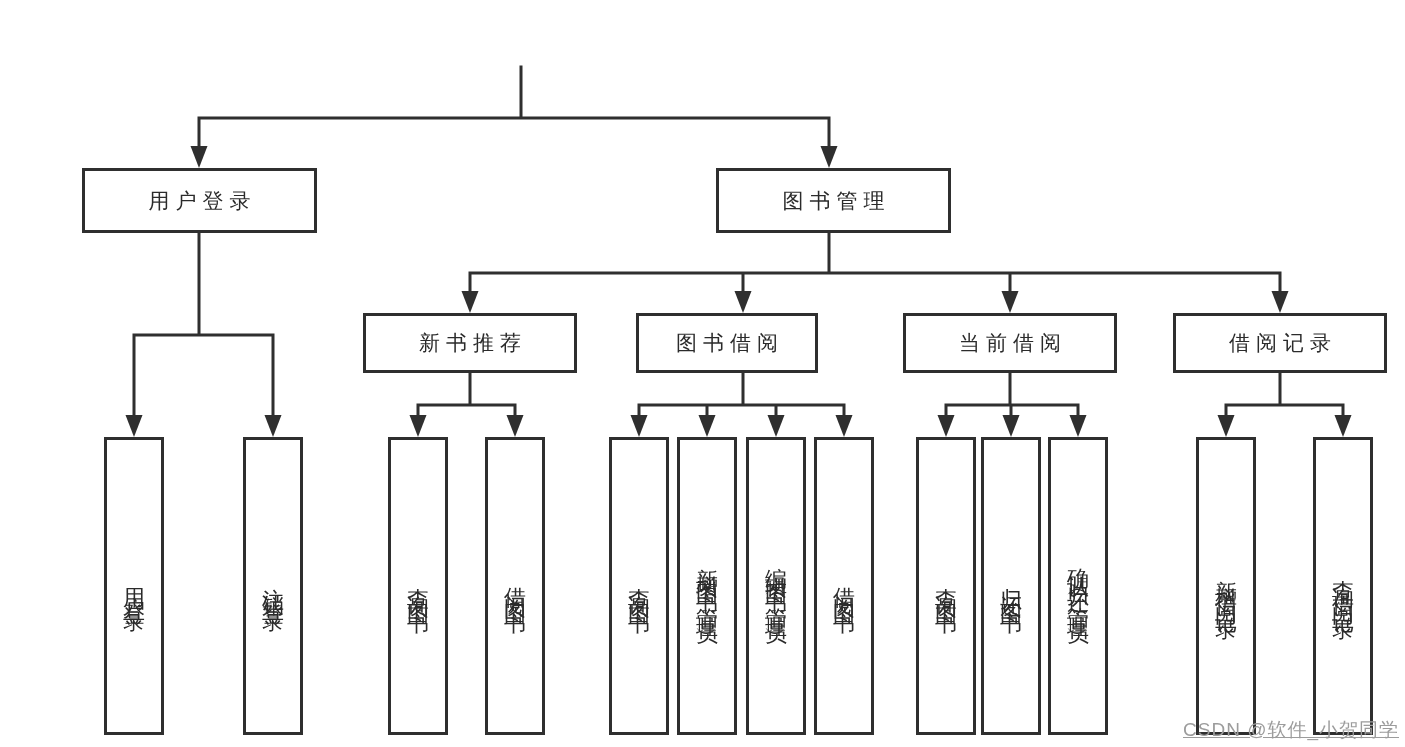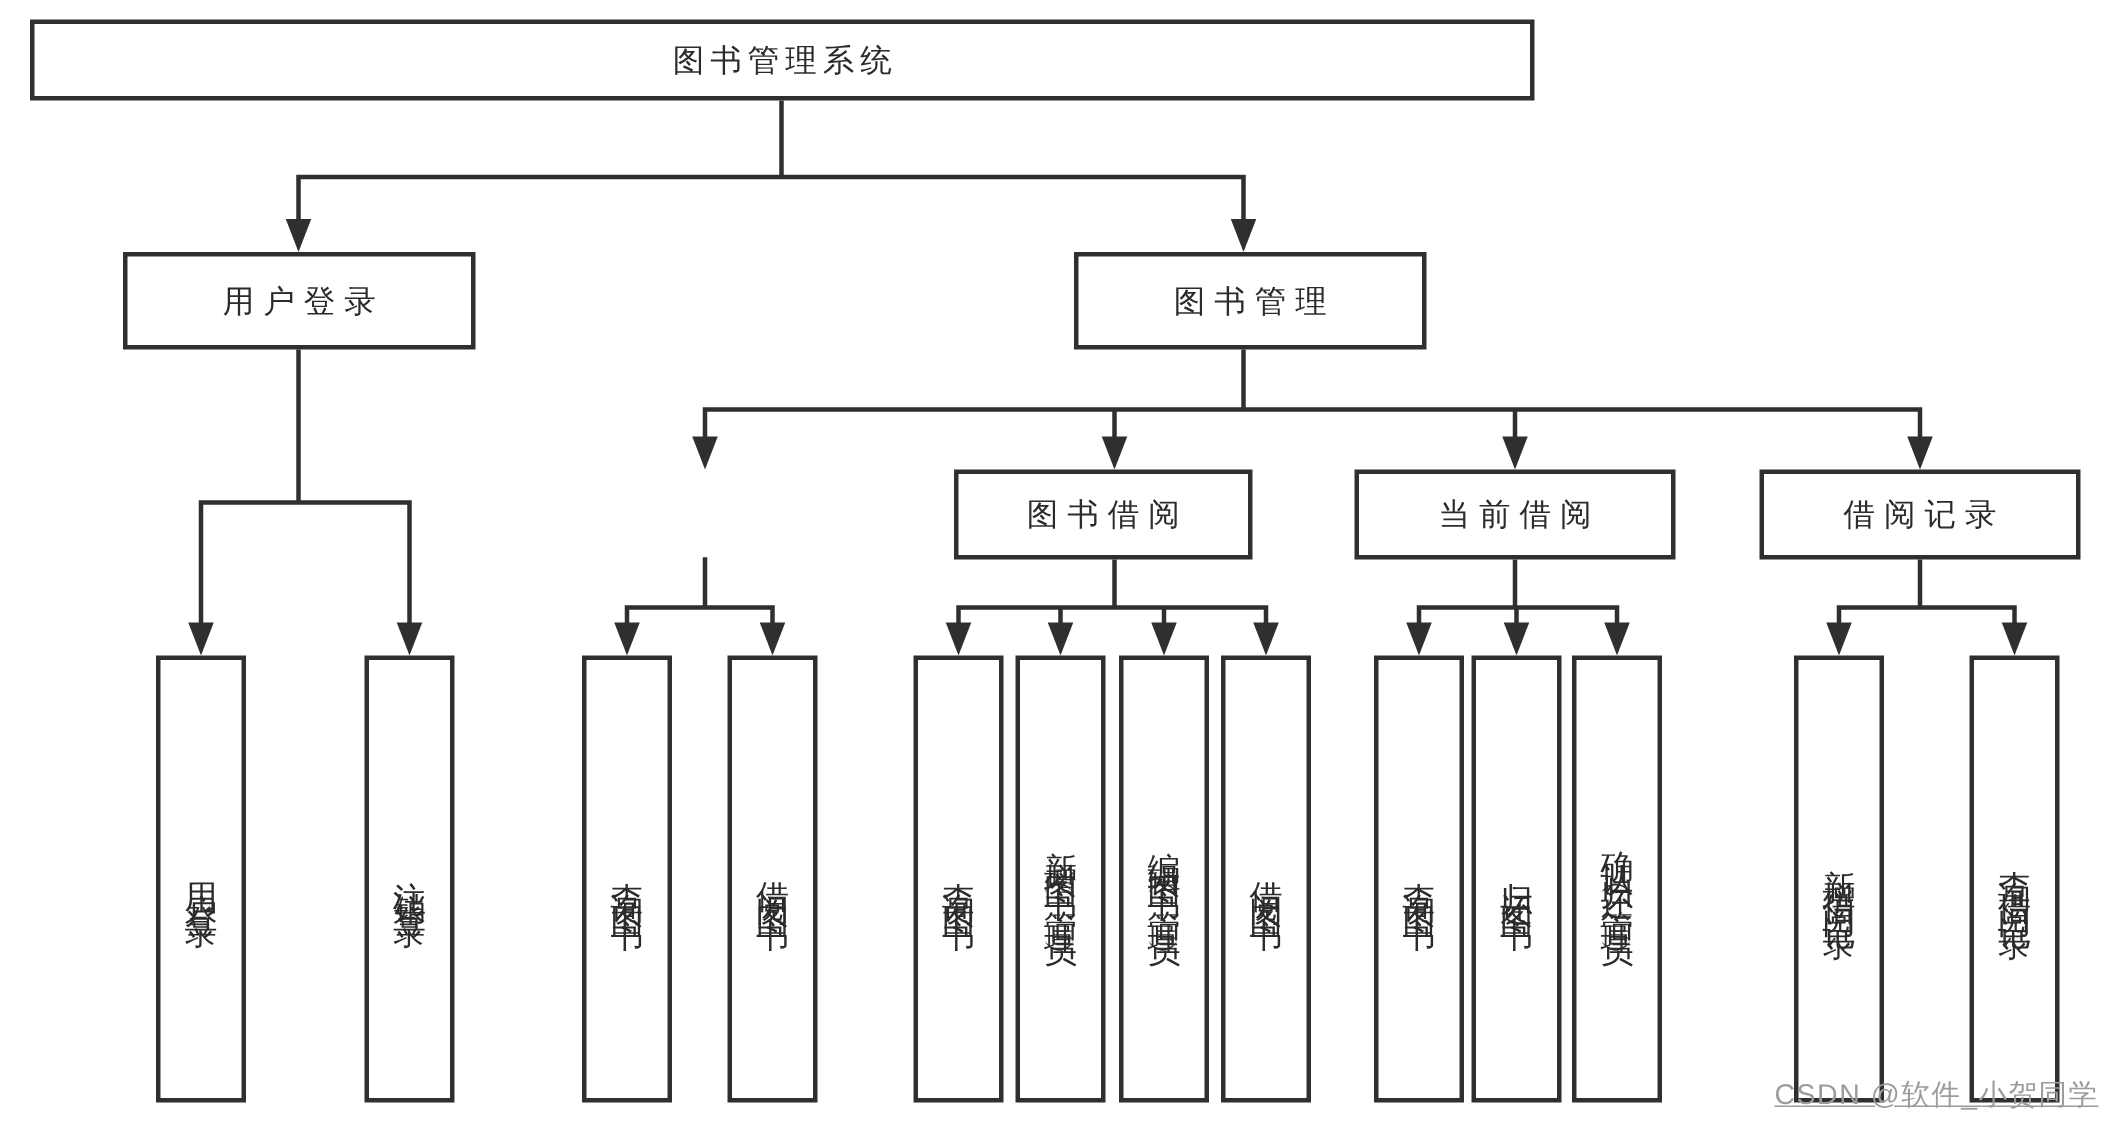--- a/index.html
+++ b/index.html
@@ -53,32 +53,32 @@
       <polygon points="767.5,415 784.5,415 776,437"></polygon>
       <polygon points="835.5,415 852.5,415 844,437"></polygon>
       <polygon points="937.5,415 954.5,415 946,437"></polygon>
       <polygon points="1002.5,415 1019.5,415 1011,437"></polygon>
       <polygon points="1069.5,415 1086.5,415 1078,437"></polygon>
       <polygon points="1217.5,415 1234.5,415 1226,437"></polygon>
       <polygon points="1334.5,415 1351.5,415 1343,437"></polygon>
     </g>
   </svg>
 
-  <div class="node" style="left:20px;top:13px;width:1003px;height:54px;">
-    <span class="rootlabel">图书管理系统</span>
-  </div>
 
   <div class="node" style="left:82px;top:168px;width:235px;height:65px;">
     <span class="hlabel">用户登录</span>
   </div>
   <div class="node" style="left:716px;top:168px;width:235px;height:65px;">
     <span class="hlabel">图书管理</span>
   </div>
 
-  <div class="node" style="left:636px;top:313px;width:199px;height:60px;">
+  <div class="node" style="left:363px;top:313px;width:214px;height:60px;">
+    <span class="hlabel">新书推荐</span>
+  </div>
+  <div class="node" style="left:636px;top:313px;width:182px;height:60px;">
     <span class="hlabel">图书借阅</span>
   </div>
   <div class="node" style="left:903px;top:313px;width:214px;height:60px;text-align:center;">
     <span class="hlabel">当前借阅</span>
   </div>
   <div class="node" style="left:1173px;top:313px;width:214px;height:60px;">
     <span class="hlabel">借阅记录</span>
   </div>
 
   <div class="node" style="left:104px;top:437px;width:60px;height:298px;">

